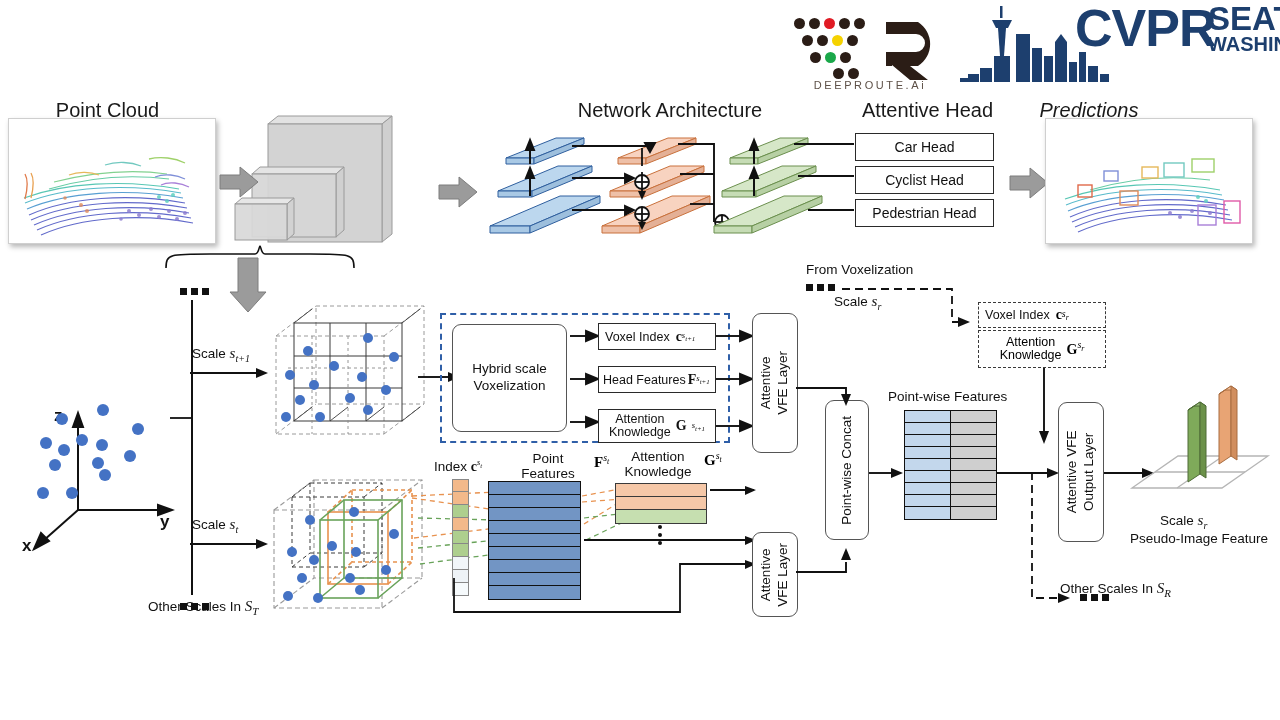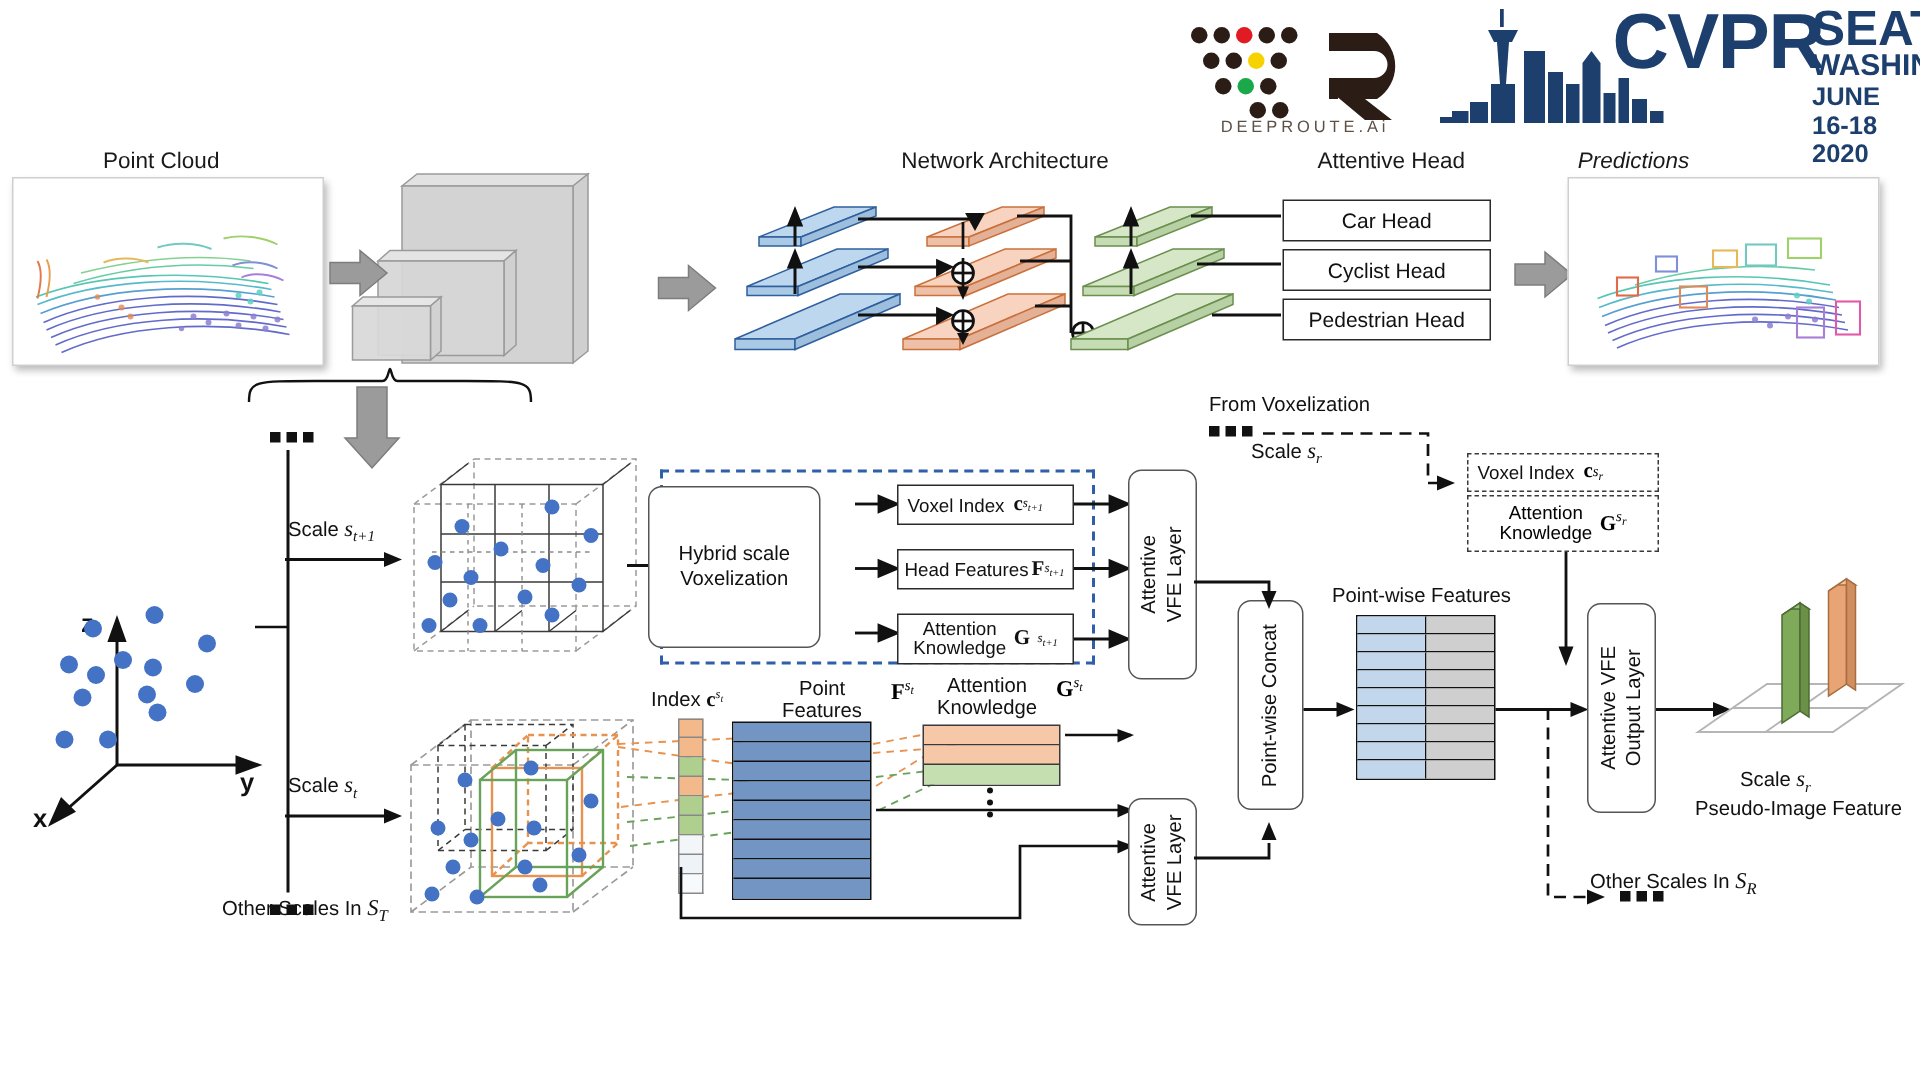--- a/index.html
+++ b/index.html
@@ -7,21 +7,21 @@
     width: 1280px; height: 720px;
     background: #ffffff;
     font-family: "Liberation Sans", sans-serif;
     overflow: hidden;
   }
   #stage { position: relative; width: 1280px; height: 720px; }
 
   .abs { position: absolute; }
 
   
-  .sect-title { font-size: 15px; color: #1a1a1a; text-align: center; white-space: nowrap; }
+  .sect-title { font-size: 20px; color: #1a1a1a; text-align: center; white-space: nowrap; }
   .lbl { font-size: 13.5px; color: #111; white-space: nowrap; }
   .lbl-sm { font-size: 12.5px; color: #111; white-space: nowrap; }
   .math { font-family: "Liberation Serif", serif; font-weight: bold; font-style: normal; }
   .mi  { font-family: "Liberation Serif", serif; font-style: italic; }
   sup.sub-sup { font-size: 0.62em; font-family: "Liberation Serif", serif; font-style: italic; font-weight: normal; }
 
   
   #deeproute-logo { left: 790px; top: 16px; width: 160px; height: 82px; }
   #dr-dots { position: relative; width: 96px; height: 60px; left: 4px; top: 2px;}
   #dr-dots i { position: absolute; width: 11px; height: 11px; border-radius: 50%; background: #2b1d16; }
@@ -116,21 +116,20 @@
         <rect x="128" y="62" width="10" height="16"></rect>
         <rect x="20" y="64" width="12" height="14"></rect>
         <rect x="8" y="70" width="11" height="8"></rect>
         <rect x="0" y="74" width="8" height="4"></rect>
         <rect x="140" y="70" width="9" height="8"></rect>
       </g>
     </svg>
     <div class="abs cvpr-main" style="left:115px; top:2px; font-size:52px; line-height:52px;">CVPR</div>
     <div class="abs cvpr-main" style="left:248px; top:2px; font-size:33px; line-height:33px; letter-spacing:0px;">SEATTLE</div>
     <div class="abs cvpr-main" style="left:248px; top:33px; font-size:20px; line-height:22px; letter-spacing:0px;">WASHINGTON</div>
-    <div class="abs cvpr-main" style="left:248px; top:55px; font-size:17px; line-height:19px; letter-spacing:0px;">JUNE 16-18 2020</div>
   </div>
 
   <div class="abs sect-title" style="left:20px; top:99px; width:175px;">Point Cloud</div>
   <div class="abs sect-title" style="left:545px; top:99px; width:250px;">Network Architecture</div>
   <div class="abs sect-title" style="left:840px; top:99px; width:175px;">Attentive Head</div>
   <div class="abs sect-title" style="left:999px; top:99px; width:180px;font-style:italic;">Predictions</div>
 
   <div class="abs photo" style="left:8px; top:118px; width:208px; height:126px;">
     <svg width="206" height="124" viewBox="0 0 206 124">
       <g stroke-width="1.1" fill="none" opacity="0.95">
@@ -473,21 +472,21 @@
         <circle cx="48" cy="117" r="5"></circle>
       <circle cx="96" cy="110" r="5"></circle>
     </g>
   </svg>
   <svg class="abs" style="left:418px; top:370px;" width="44" height="14" viewBox="0 0 44 14">
     <line x1="0" y1="7" x2="32" y2="7" stroke="#111" stroke-width="1.9"></line>
     <polygon points="42,7 30,2 30,12" fill="#111"></polygon>
   </svg>
 
   <div class="abs box-dashed-blue" style="left:440px; top:313px; width:290px; height:130px;"></div>
-  <div class="abs box-rnd" style="left:432px; top:324px; width:115px; height:108px;">
+  <div class="abs box-rnd" style="left:452px; top:324px; width:115px; height:108px;">
     <span>
       <span>Hybrid scale</span><br>
       <span>Voxelization</span>
     </span>
   </div>
 
   <svg class="abs" style="left:570px; top:324px;" width="30" height="110" viewBox="0 0 30 110">
     <g stroke="#111" stroke-width="1.9" fill="#111">
       <line x1="0" y1="12" x2="18" y2="12"></line>
         <polygon points="28,12 16,7 16,17"></polygon>

